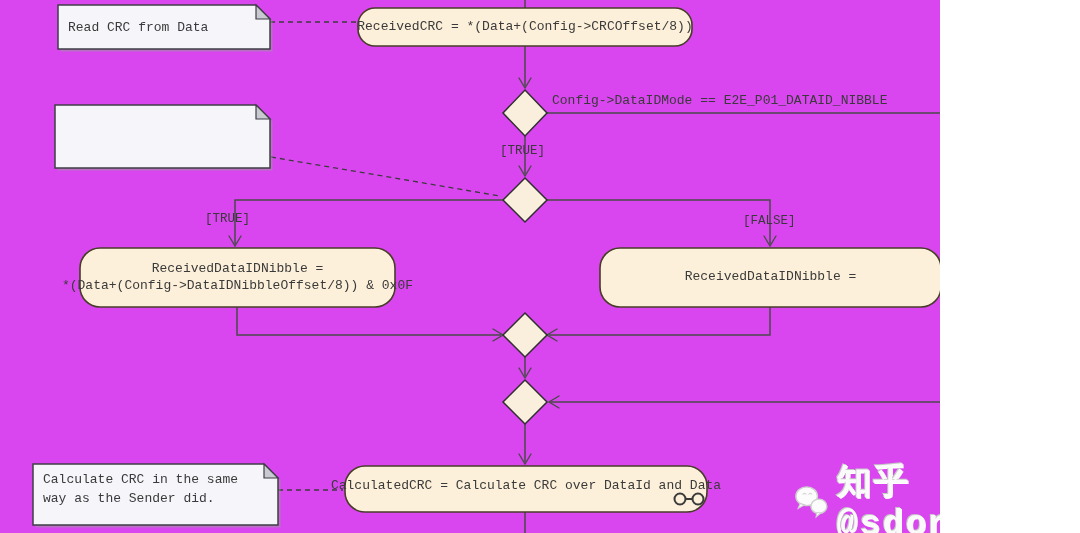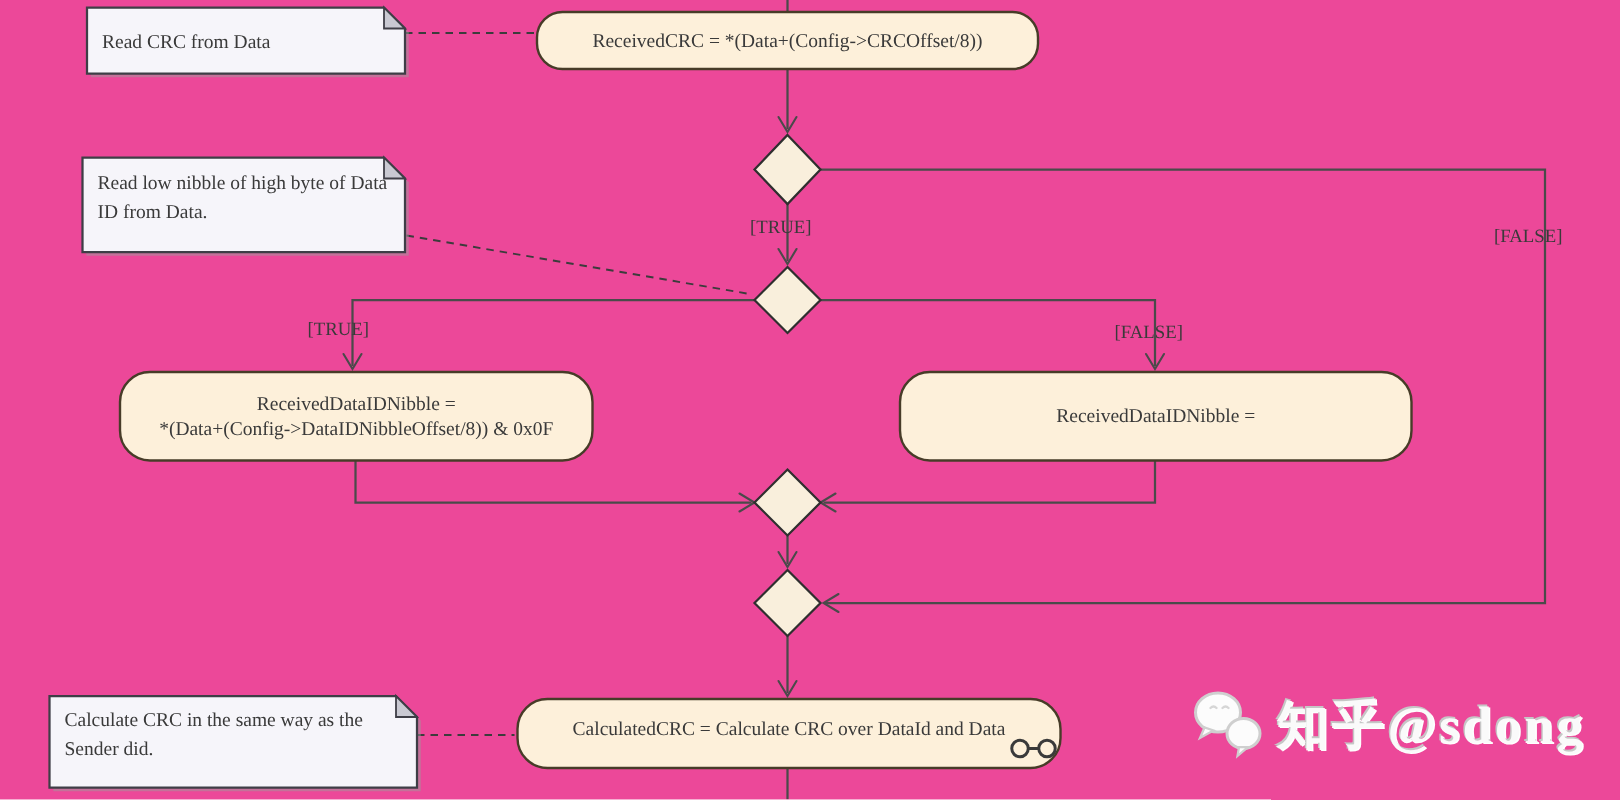--- a/index.html
+++ b/index.html
@@ -2,22 +2,22 @@
 <html style="--action-fill: #fdf0da; --action-border: #473c28; --diamond-fill: #f9efdc; --diamond-border: #2f2f2f; --note-fill: #f6f5fa; --note-border: #3e3e46; --note-fold: #c9c9d2; --note-shadow: #9b9b9b; --line: #4a4a4a; --dash: #3c3c3c; --text: #3a3a3a;"><head>
 <meta charset="utf-8">
 <style>
   :root{
     --action-fill:#fdf0da; --action-border:#473c28;
     --diamond-fill:#f9efdc; --diamond-border:#2f2f2f;
     --note-fill:#f6f5fa; --note-border:#3e3e46; --note-fold:#c9c9d2; --note-shadow:#9b9b9b;
     --line:#4a4a4a; --dash:#3c3c3c; --text:#3a3a3a;
   }
   html,body{margin:0;padding:0;background:#ffffff;}
-  .stage{position:relative;width:1080px;height:533px;background:#ec4899;overflow:hidden;
-         font-family:Liberation Serif, serif;color:var(--text);}
+  .stage{position:relative;width:940px;height:533px;background:#d946ef;overflow:hidden;
+         font-family:Liberation Mono, monospace;color:var(--text);}
   svg.layer{position:absolute;left:0;top:0;z-index:1;}
   .shape-action{fill:var(--action-fill);stroke:var(--action-border);stroke-width:1.6;}
   .shape-diamond{fill:var(--diamond-fill);stroke:var(--diamond-border);stroke-width:1.5;}
   .conn{fill:none;stroke:var(--line);stroke-width:1.5;}
   .arrow{fill:none;stroke:var(--line);stroke-width:1.4;stroke-linecap:round;}
   .dashed{fill:none;stroke:var(--dash);stroke-width:1.3;stroke-dasharray:5 4;}
   .note-shape{fill:var(--note-fill);stroke:var(--note-border);stroke-width:1.5;}
   .note-fold-shape{fill:var(--note-fold);stroke:var(--note-border);stroke-width:1.2;}
   .note-shadow-shape{fill:var(--note-shadow);opacity:.5;stroke:none;}
   .rake{fill:none;stroke:#3a3a3a;stroke-width:2;}
@@ -96,37 +96,37 @@
     <path class="note-shape" d="M55,105 H256 L270,119 V168 H55 Z"></path>
     <path class="note-fold-shape" d="M256,105 V119 H270 Z"></path>
 
     <path class="note-shadow-shape" d="M33,464 H264 L278,478 V525 H33 Z" transform="translate(2.5,2.5)"></path>
     <path class="note-shape" d="M33,464 H264 L278,478 V525 H33 Z"></path>
     <path class="note-fold-shape" d="M264,464 V478 H278 Z"></path>
   </svg>
 
   <div class="txt note-text" style="left:68px;top:5px;width:190px;height:44px;display:flex;align-items:center;">Read CRC from Data</div>
 
-  <div class="txt note-text" style="left:65px;top:112px;width:198px;">Read low nibble of high byte of Data ID from Data.</div>
 
   <div class="txt note-text" style="left:43px;top:470px;width:208px;">Calculate CRC in the same way as the Sender did.</div>
 
   <div class="txt action-text" style="left:358px;top:8px;width:334px;height:38px;">ReceivedCRC = *(Data+(Config-&gt;CRCOffset/8))</div>
 
   <div class="txt action-text" style="left:80px;top:248px;width:315px;height:59px;">
     <div>ReceivedDataIDNibble =</div>
     <div>*(Data+(Config-&gt;DataIDNibbleOffset/8)) &amp; 0x0F</div>
   </div>
 
   <div class="txt action-text" style="left:600px;top:248px;width:341px;height:59px;">
     <div>ReceivedDataIDNibble =</div>
   </div>
 
   <div class="txt action-text" style="left:345px;top:466px;width:362px;height:40px;">CalculatedCRC = Calculate CRC over DataId and Data</div>
 
+  <div class="cond" style="left:552px;top:93px;">Config-&gt;DataIDMode == E2E_P01_DATAID_NIBBLE</div>
 
 
   <div class="guard" style="left:500px;top:144px;width:54px;">[TRUE]</div>
 
   <div class="guard" style="left:996px;top:150px;width:56px;">[FALSE]</div>
 
   <div class="guard" style="left:205px;top:212px;width:54px;">[TRUE]</div>
 
   <div class="guard" style="left:743px;top:214px;width:54px;">[FALSE]</div>
 

